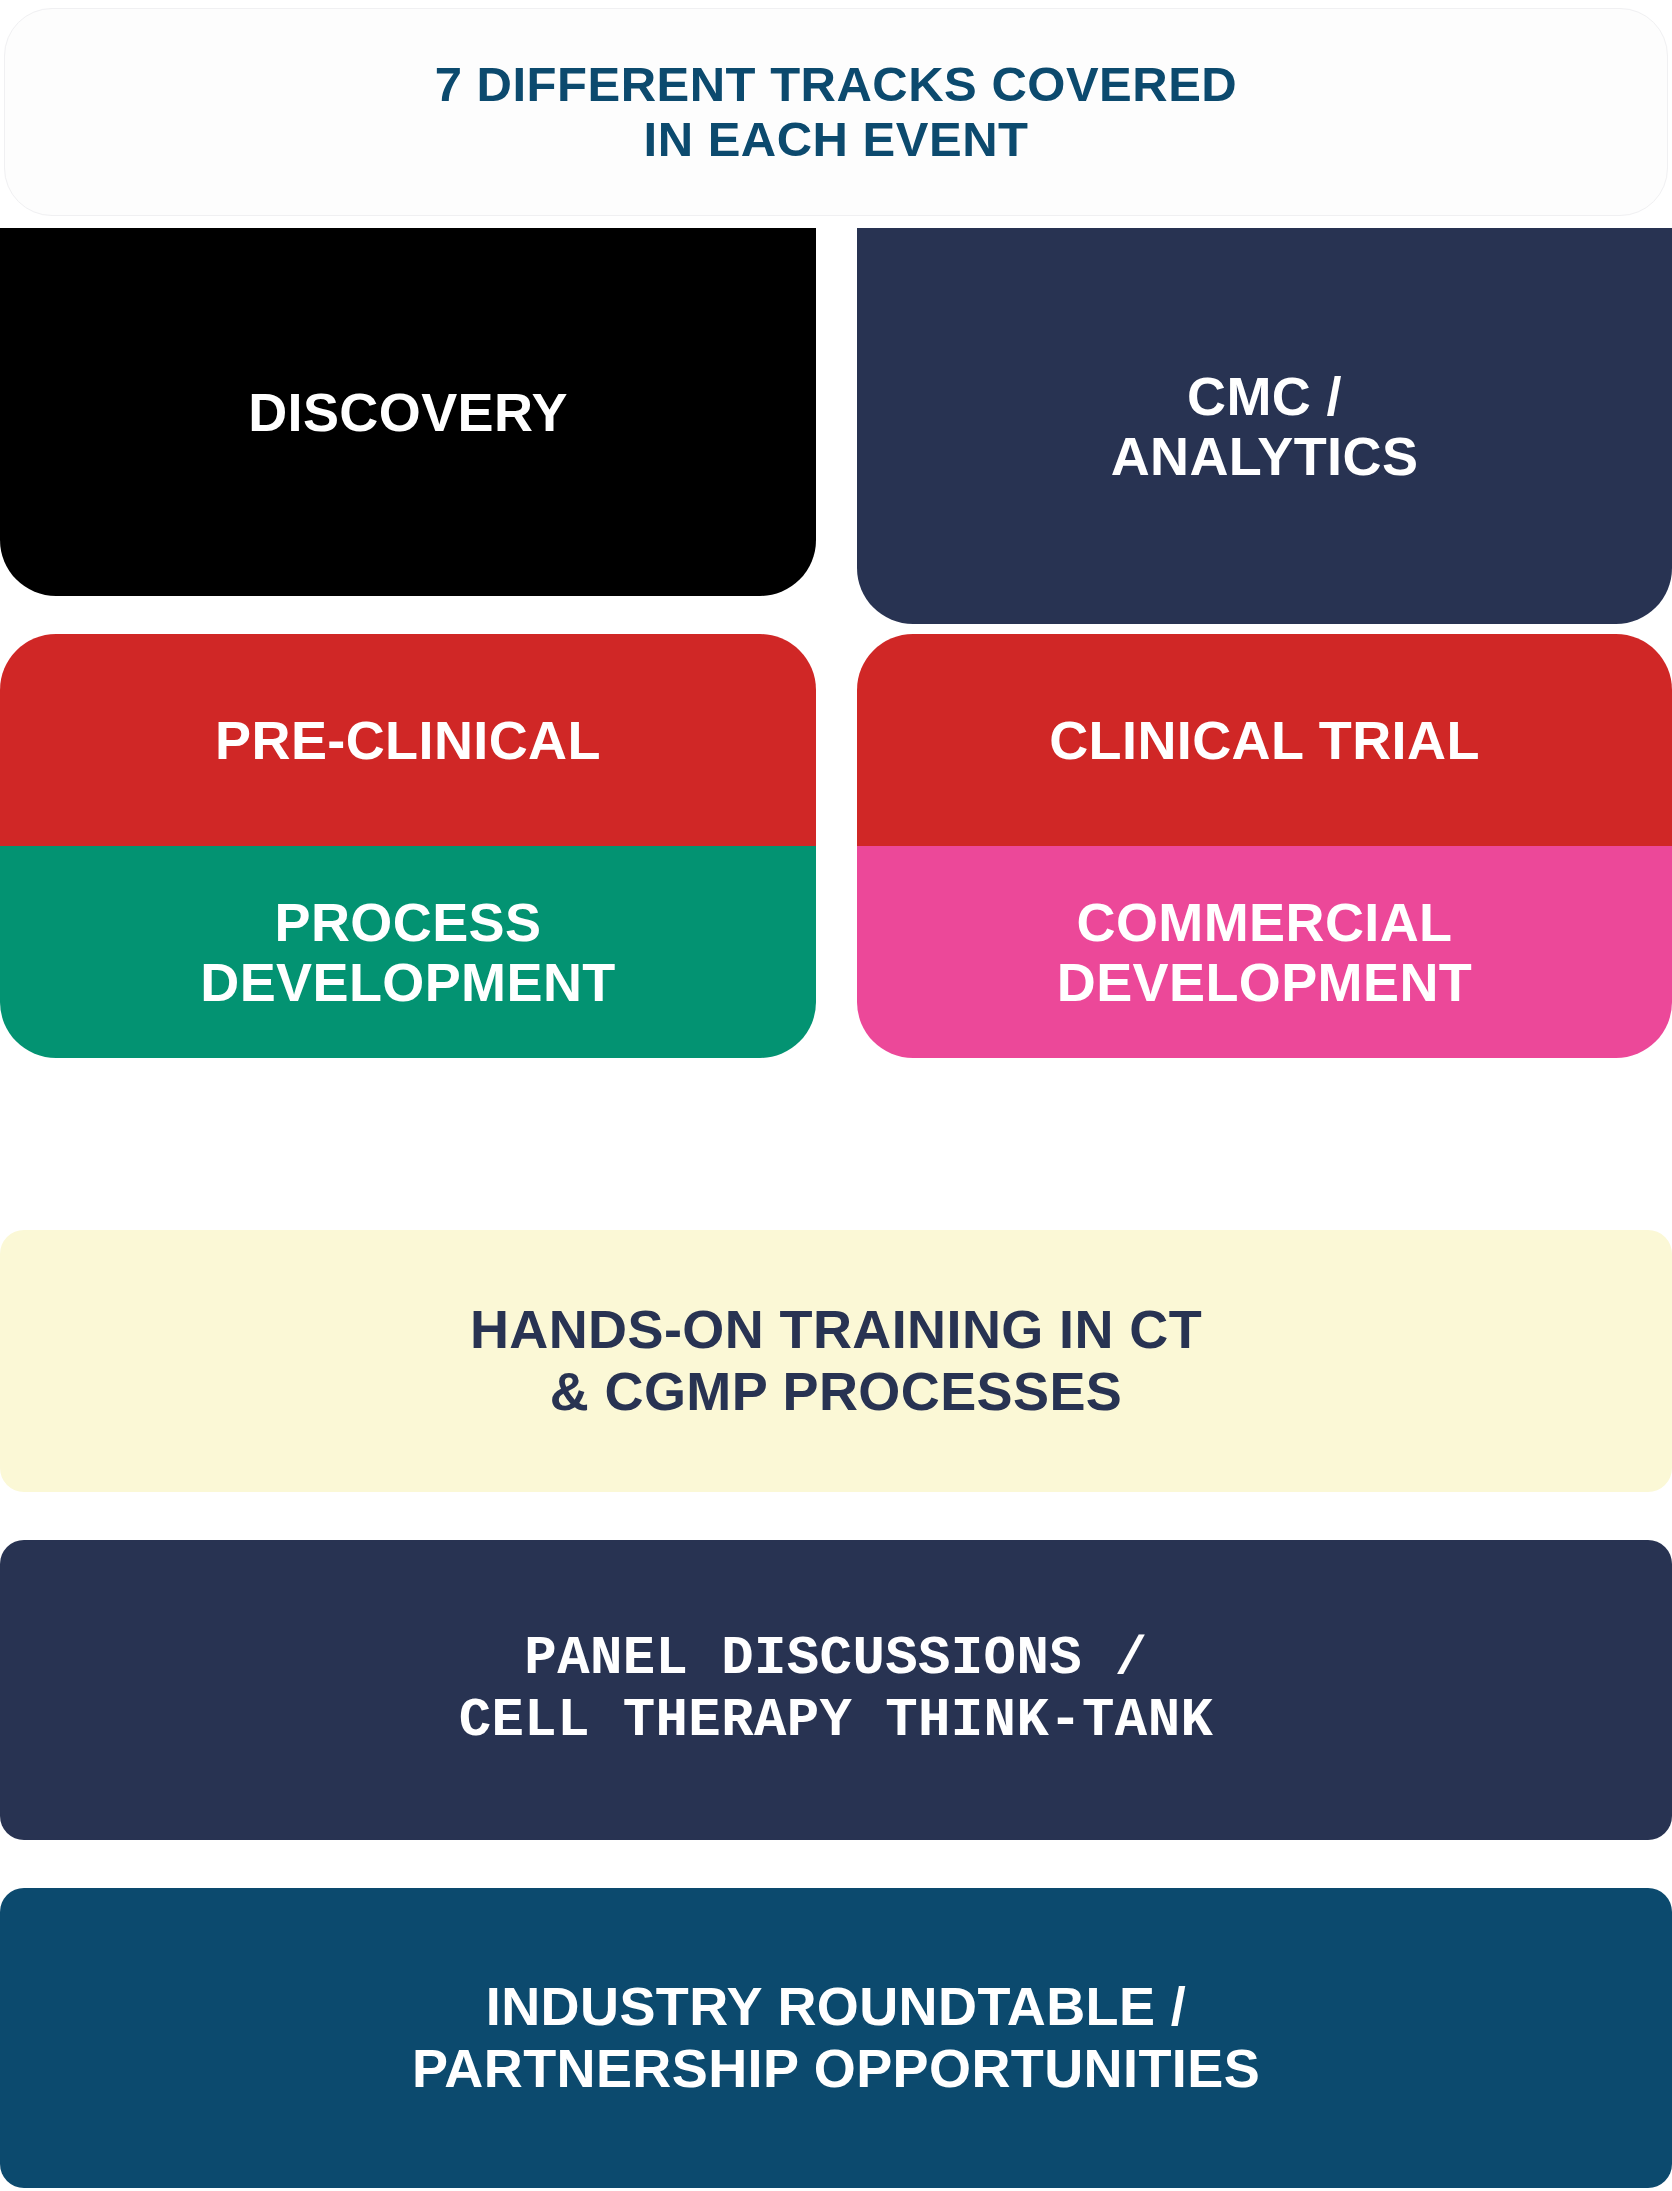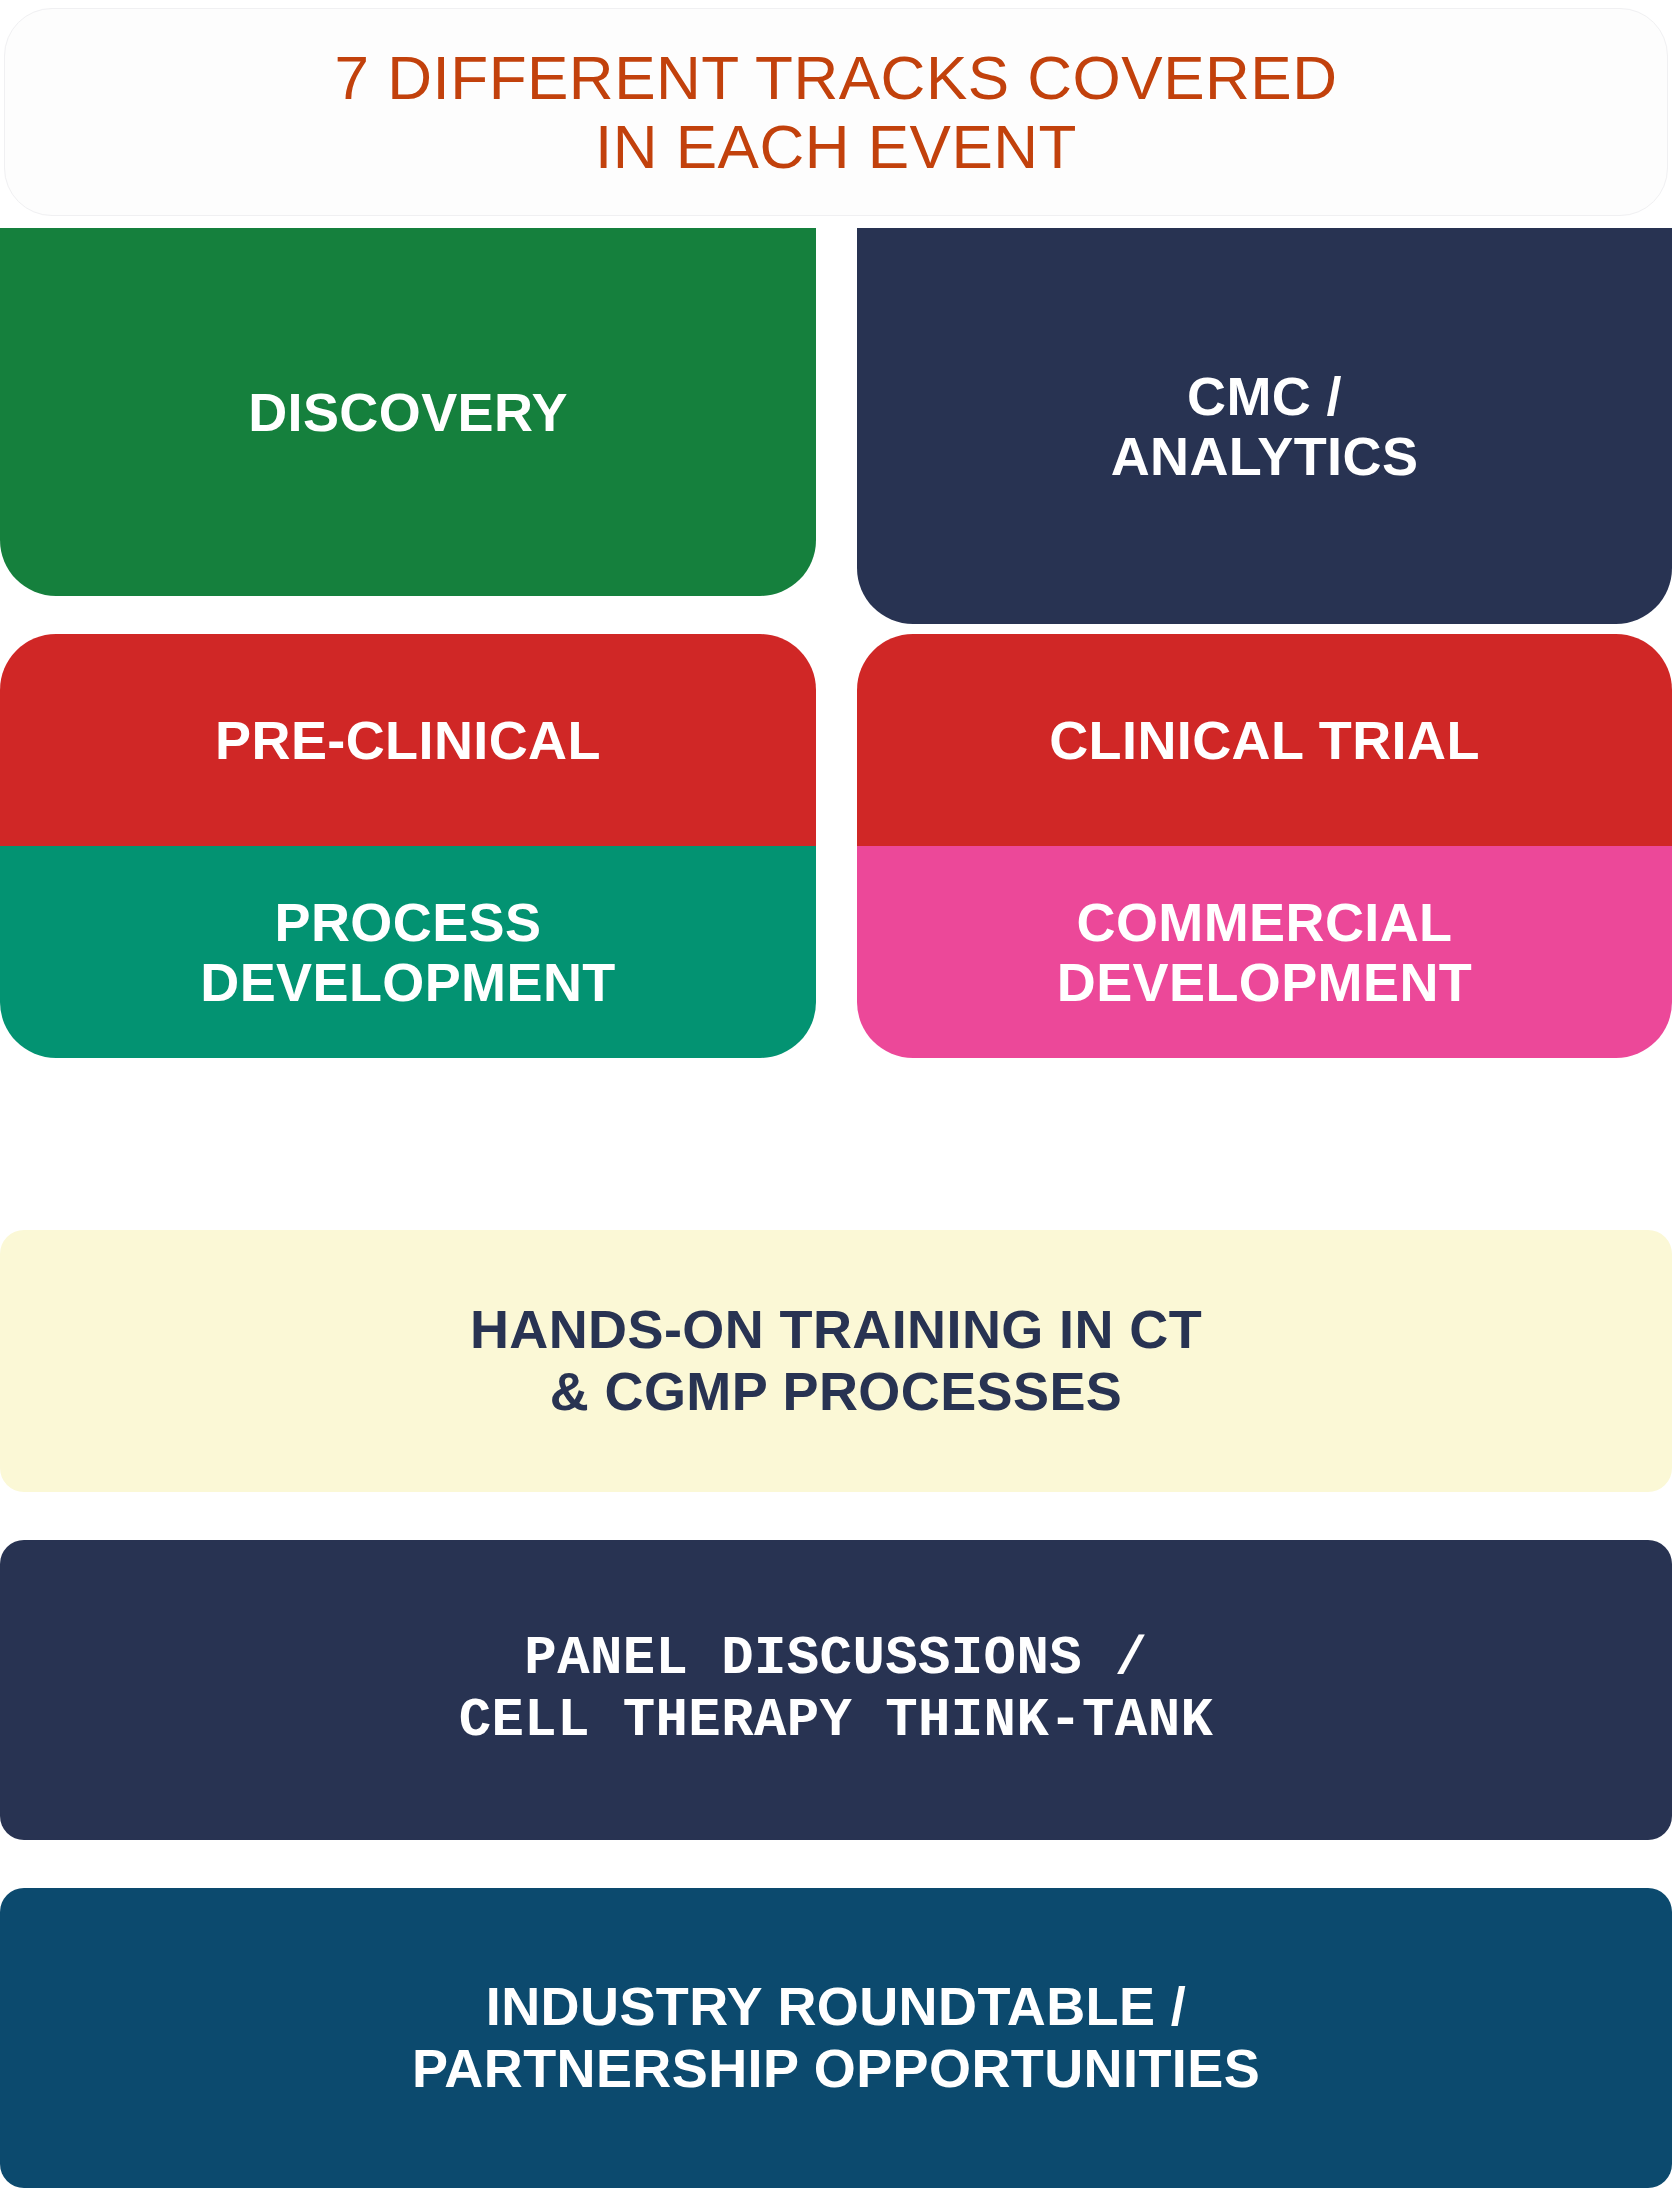--- a/index.html
+++ b/index.html
@@ -31,23 +31,23 @@
     background: #fdfdfd;
     border: 1px solid #f0f0f2;
     border-radius: 48px;
     box-sizing: border-box;
     display: flex;
     align-items: center;
     justify-content: center;
     text-align: center;
   }
   .header-title {
-    color: #c2410c;
-    font-size: 62px;
-    font-weight: 400;
+    color: #0c4a6e;
+    font-size: 49px;
+    font-weight: 700;
     line-height: 1.12;
     letter-spacing: 0.5px;
     text-transform: uppercase;
     white-space: pre-line;
     padding: 0 40px;
   }
 
   
   .tile {
     position: absolute;
@@ -64,21 +64,21 @@
     line-height: 1.12;
     letter-spacing: 0.4px;
     text-transform: uppercase;
     white-space: pre-line;
     padding: 0 24px;
   }
 
   
   .tile-discovery {
     left: 0px;   top: 228px;  width: 816px;  height: 368px;
-    background: #15803d;
+    background: #000000;
     border-radius: 0 0 56px 56px;
   }
   .tile-cmc {
     left: 857px; top: 228px;  width: 815px;  height: 396px;
     background: #283352;
     border-radius: 0 0 56px 56px;
   }
 
   
   .tile-preclinical {

